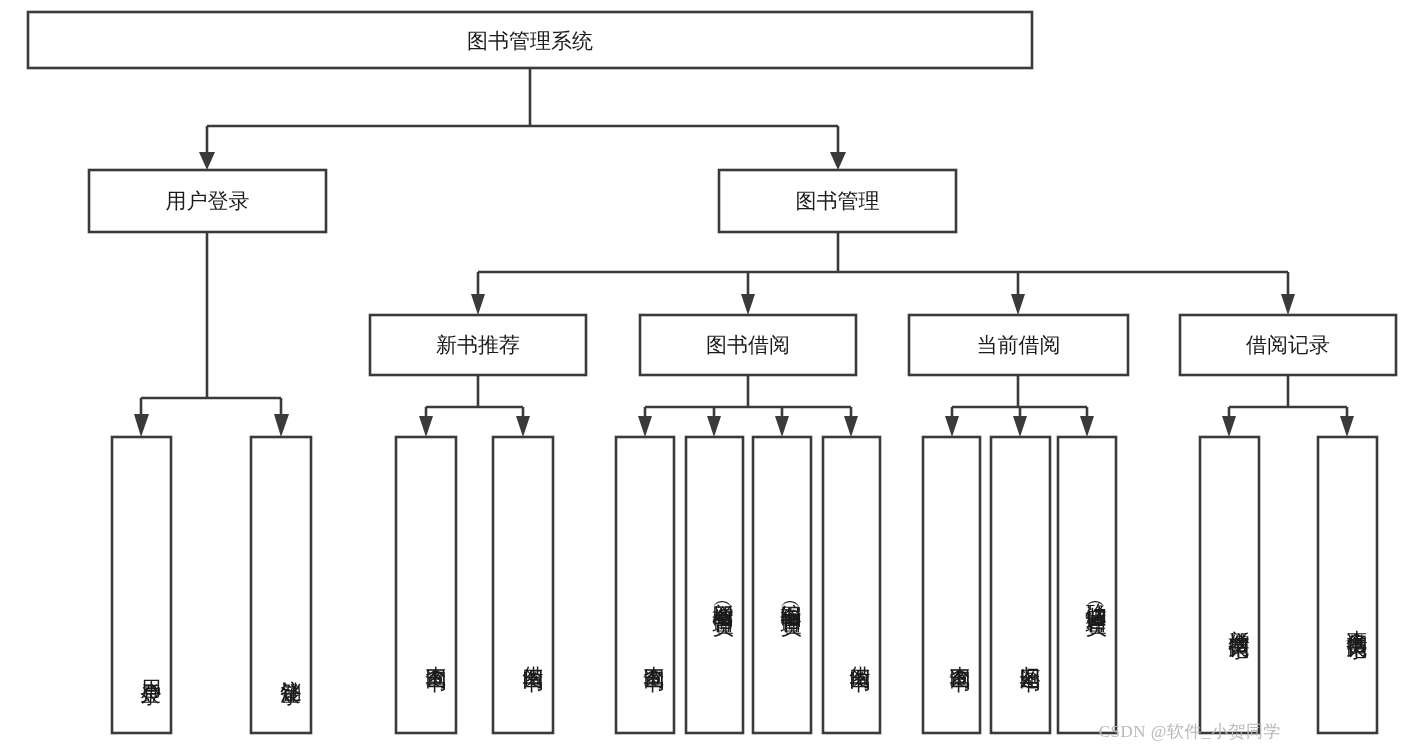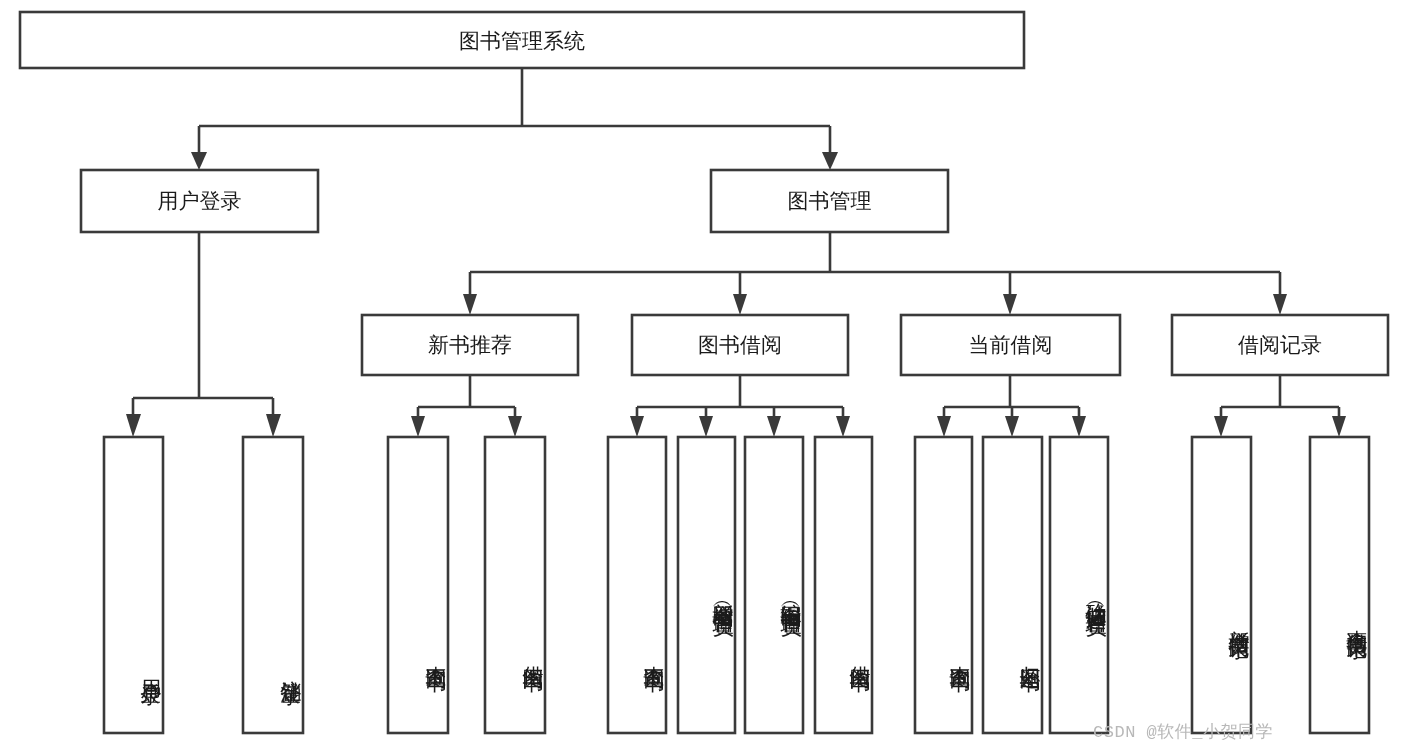--- a/index.html
+++ b/index.html
@@ -13,20 +13,21 @@
     font-family: "DejaVu Sans", "Liberation Sans", sans-serif;
     overflow: hidden;
     position: relative;
   }
   #diagram-root {
     position: absolute;
     left: 0;
     top: 0;
     width: 1281px;
     height: 747px;
+    padding-left: 8px;
   }
   svg.flow {
     display: block;
     width: 1405px;
     height: 747px;
   }
   .node-box {
     fill: #ffffff;
     stroke: #3a3a3a;
     stroke-width: 2.6;
@@ -61,21 +62,21 @@
     white-space: nowrap;
     display: flex;
     align-items: flex-start;
     justify-content: center;
     pointer-events: none;
   }
   .watermark {
     position: absolute;
     right: 8px;
     bottom: 4px;
-    font-family: Liberation Mono, monospace;
+    font-family: Liberation Serif, serif;
     font-size: 17px;
     color: #b8b8b8;
     white-space: nowrap;
     letter-spacing: 0.5px;
   }
 </style>
 </head>
 <body>
 
 <div id="diagram-root">

